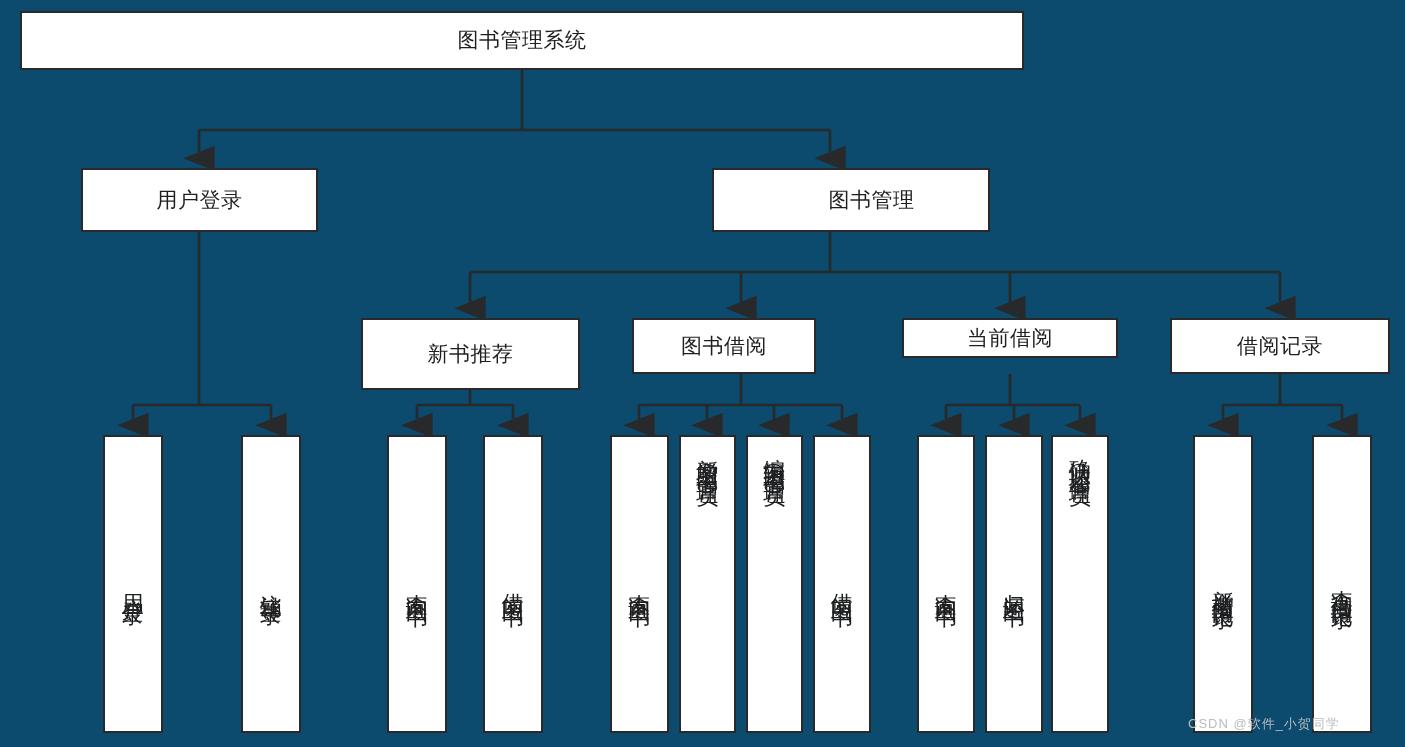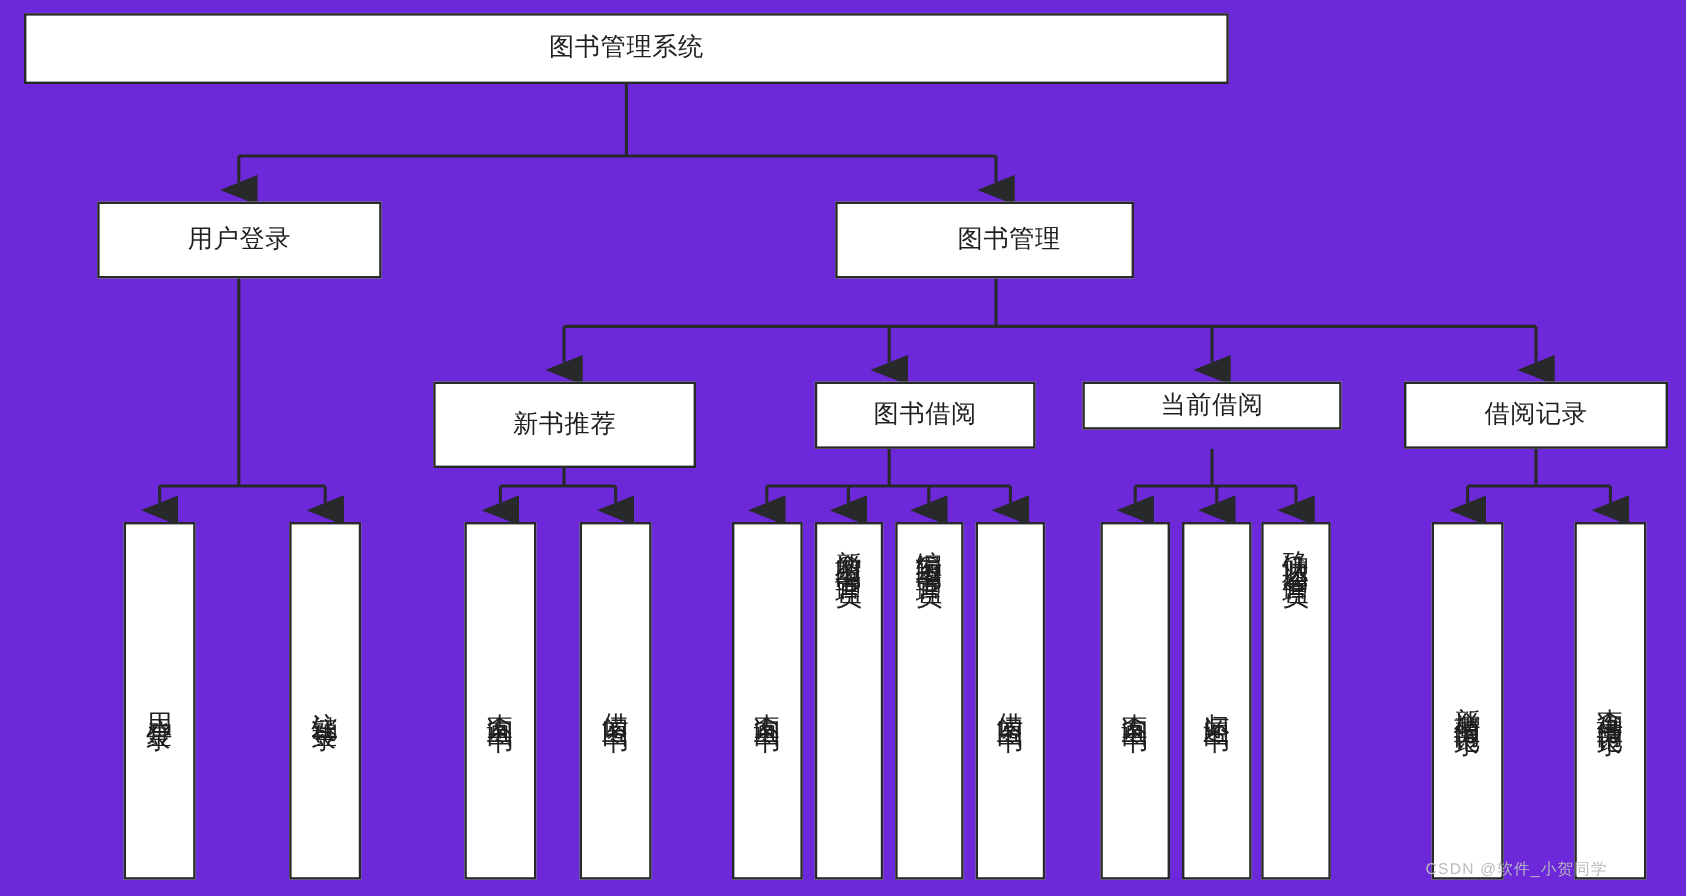--- a/index.html
+++ b/index.html
@@ -7,21 +7,21 @@
     padding: 0;
     background: #ffffff;
   }
   body {
     font-family: "Liberation Sans", "DejaVu Sans", sans-serif;
   }
   #diagram-root {
     position: relative;
     width: 1405px;
     height: 747px;
-    background: #6d28d9;
+    background: #0c4a6e;
     overflow: hidden;
   }
   svg.diagram-canvas {
     position: absolute;
     left: 0;
     top: 0;
     width: 1405px;
     height: 747px;
   }
   .node-box {
@@ -120,28 +120,28 @@
     </g>
   </svg>
 
   <div class="node-box" style="left:20px; top:11px; width:1004px; height:59px;">
     <span class="node-label">图书管理系统</span>
   </div>
 
   <div class="node-box" style="left:81px; top:168px; width:237px; height:64px;">
     <span class="node-label">用户登录</span>
   </div>
-  <div class="node-box" style="left:696px; top:168px; width:249px; height:64px;padding-left:41px;">
+  <div class="node-box" style="left:712px; top:168px; width:278px; height:64px;padding-left:41px;">
     <span class="node-label">图书管理</span>
   </div>
 
   <div class="node-box" style="left:361px; top:318px; width:219px; height:72px;">
     <span class="node-label">新书推荐</span>
   </div>
-  <div class="node-box" style="left:632px; top:318px; width:184px; height:56px;margin-left:47px;">
+  <div class="node-box" style="left:632px; top:318px; width:184px; height:56px;">
     <span class="node-label">图书借阅</span>
   </div>
   <div class="node-box" style="left:902px; top:318px; width:216px; height:40px;">
     <span class="node-label">当前借阅</span>
   </div>
   <div class="node-box" style="left:1170px; top:318px; width:220px; height:56px;">
     <span class="node-label">借阅记录</span>
   </div>
 
   <div class="node-box vertical" style="left:103px; top:435px; width:60px; height:298px;">

